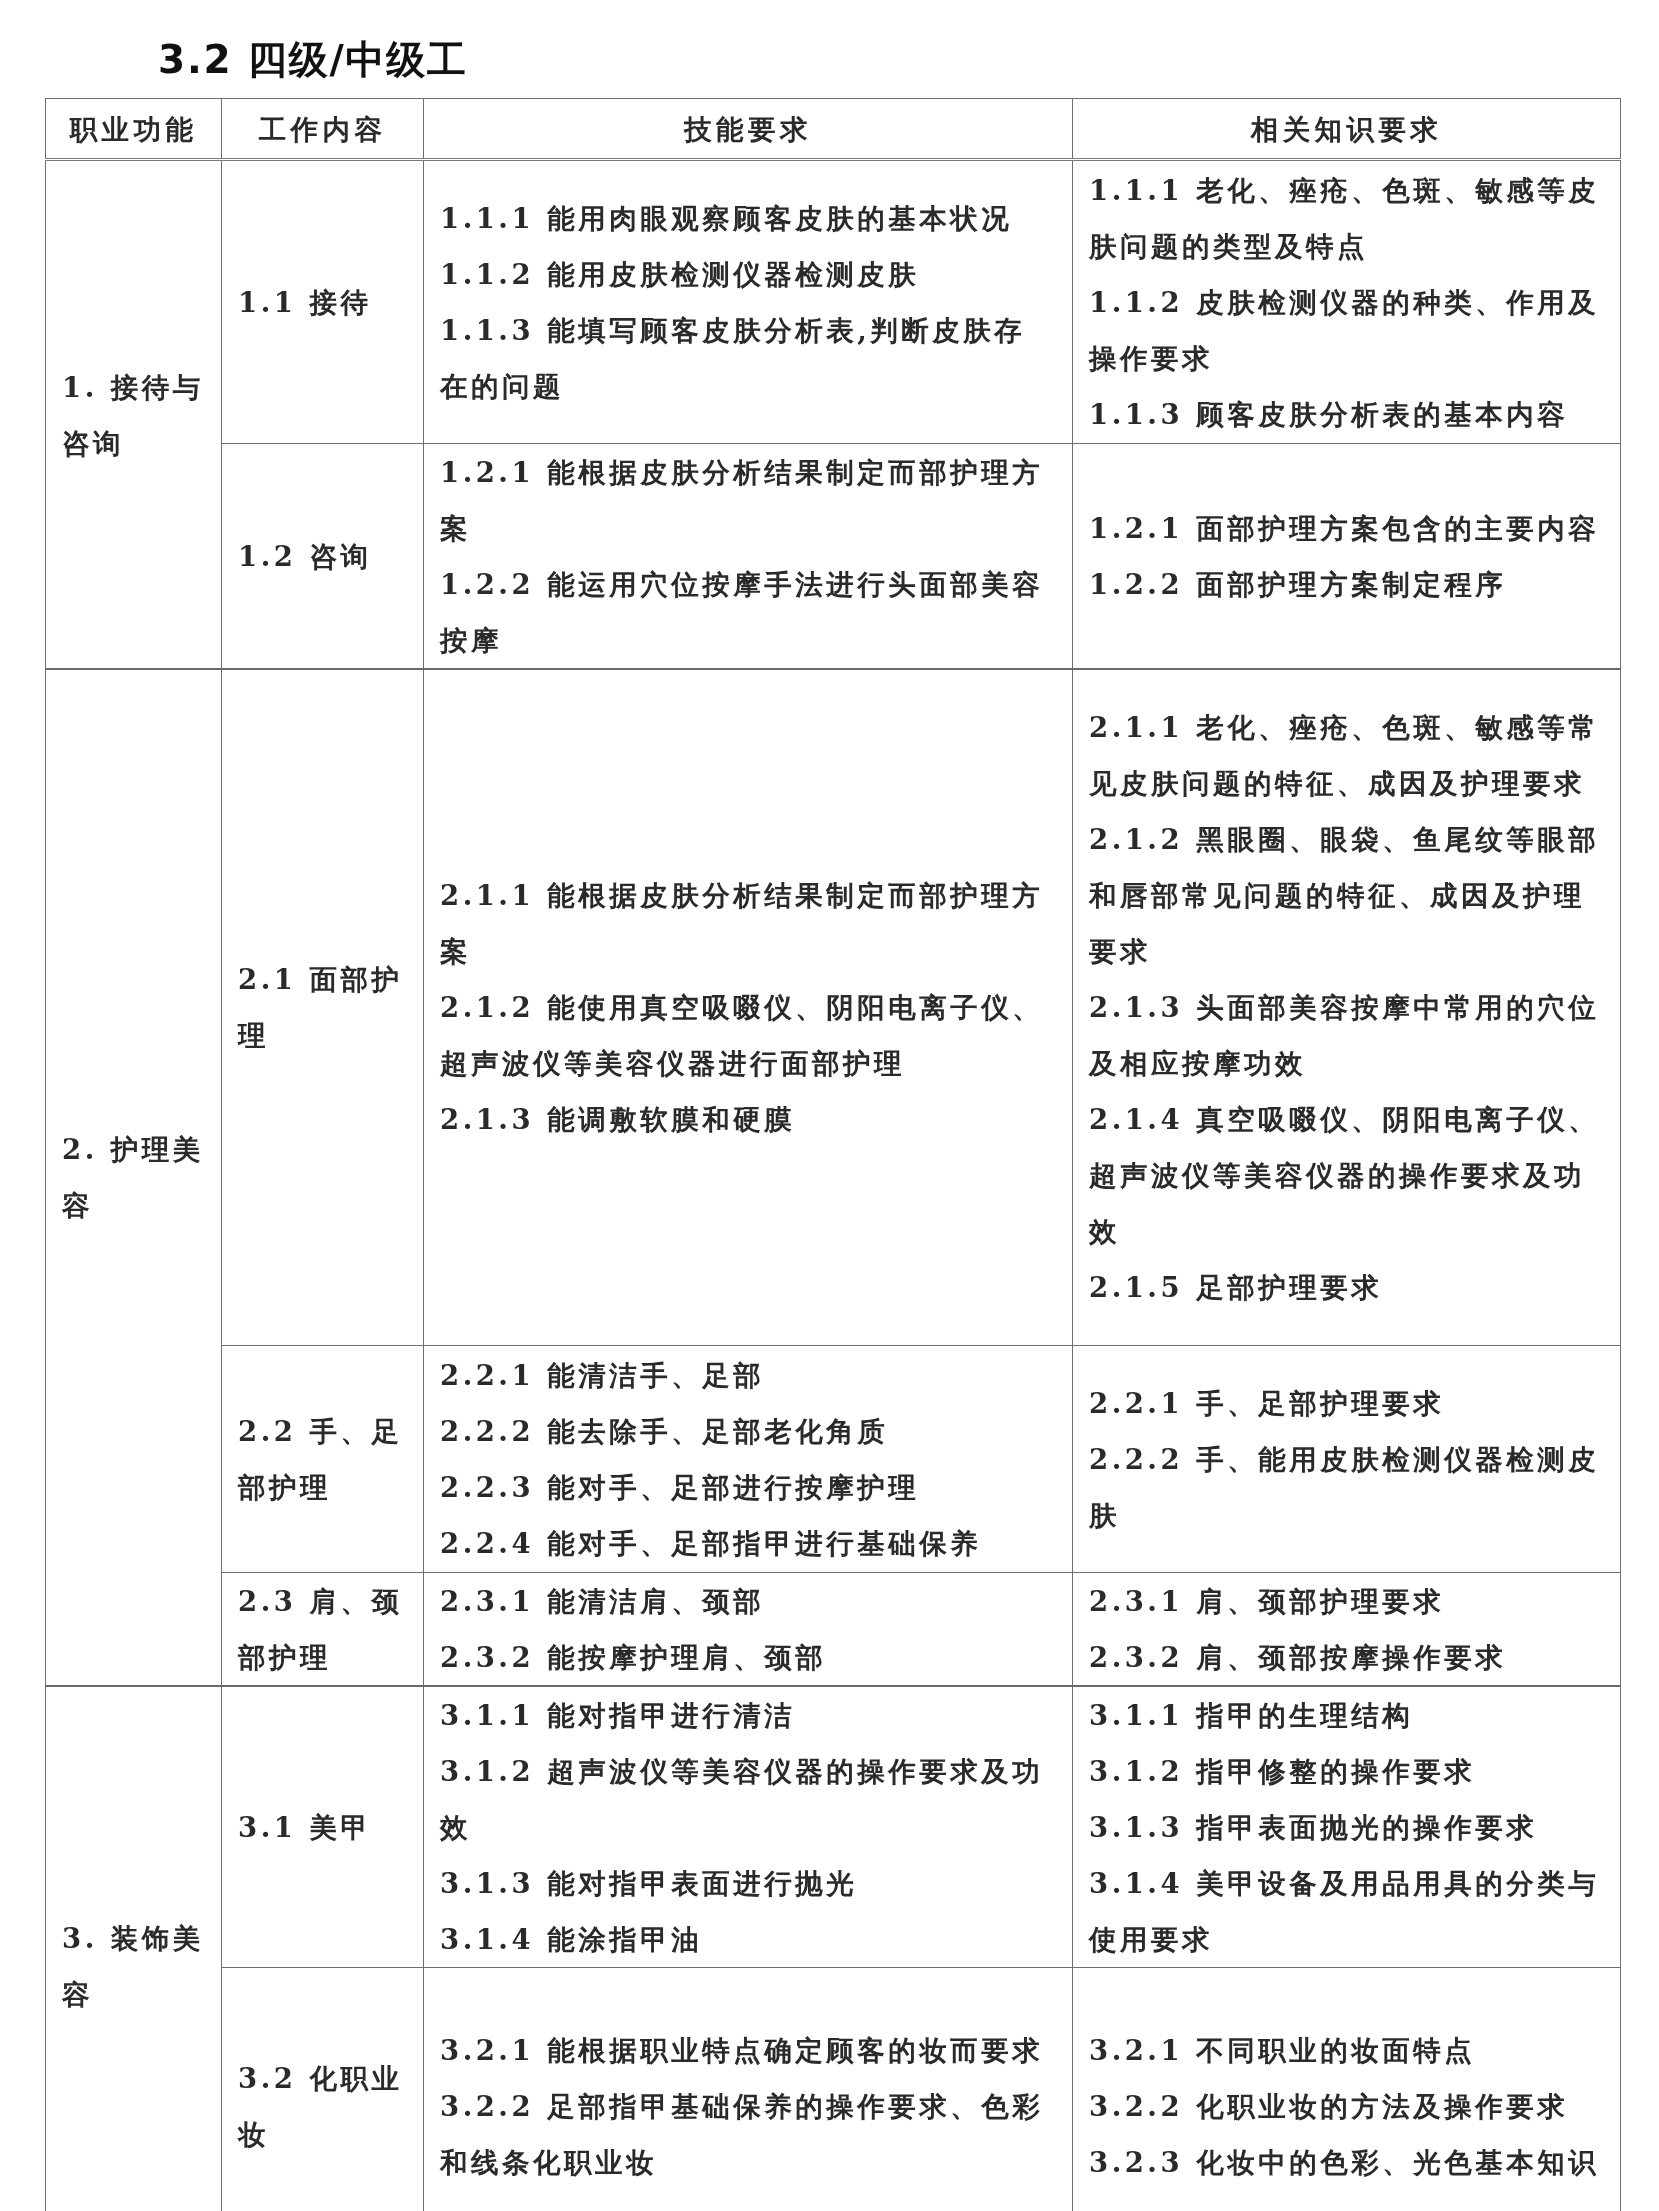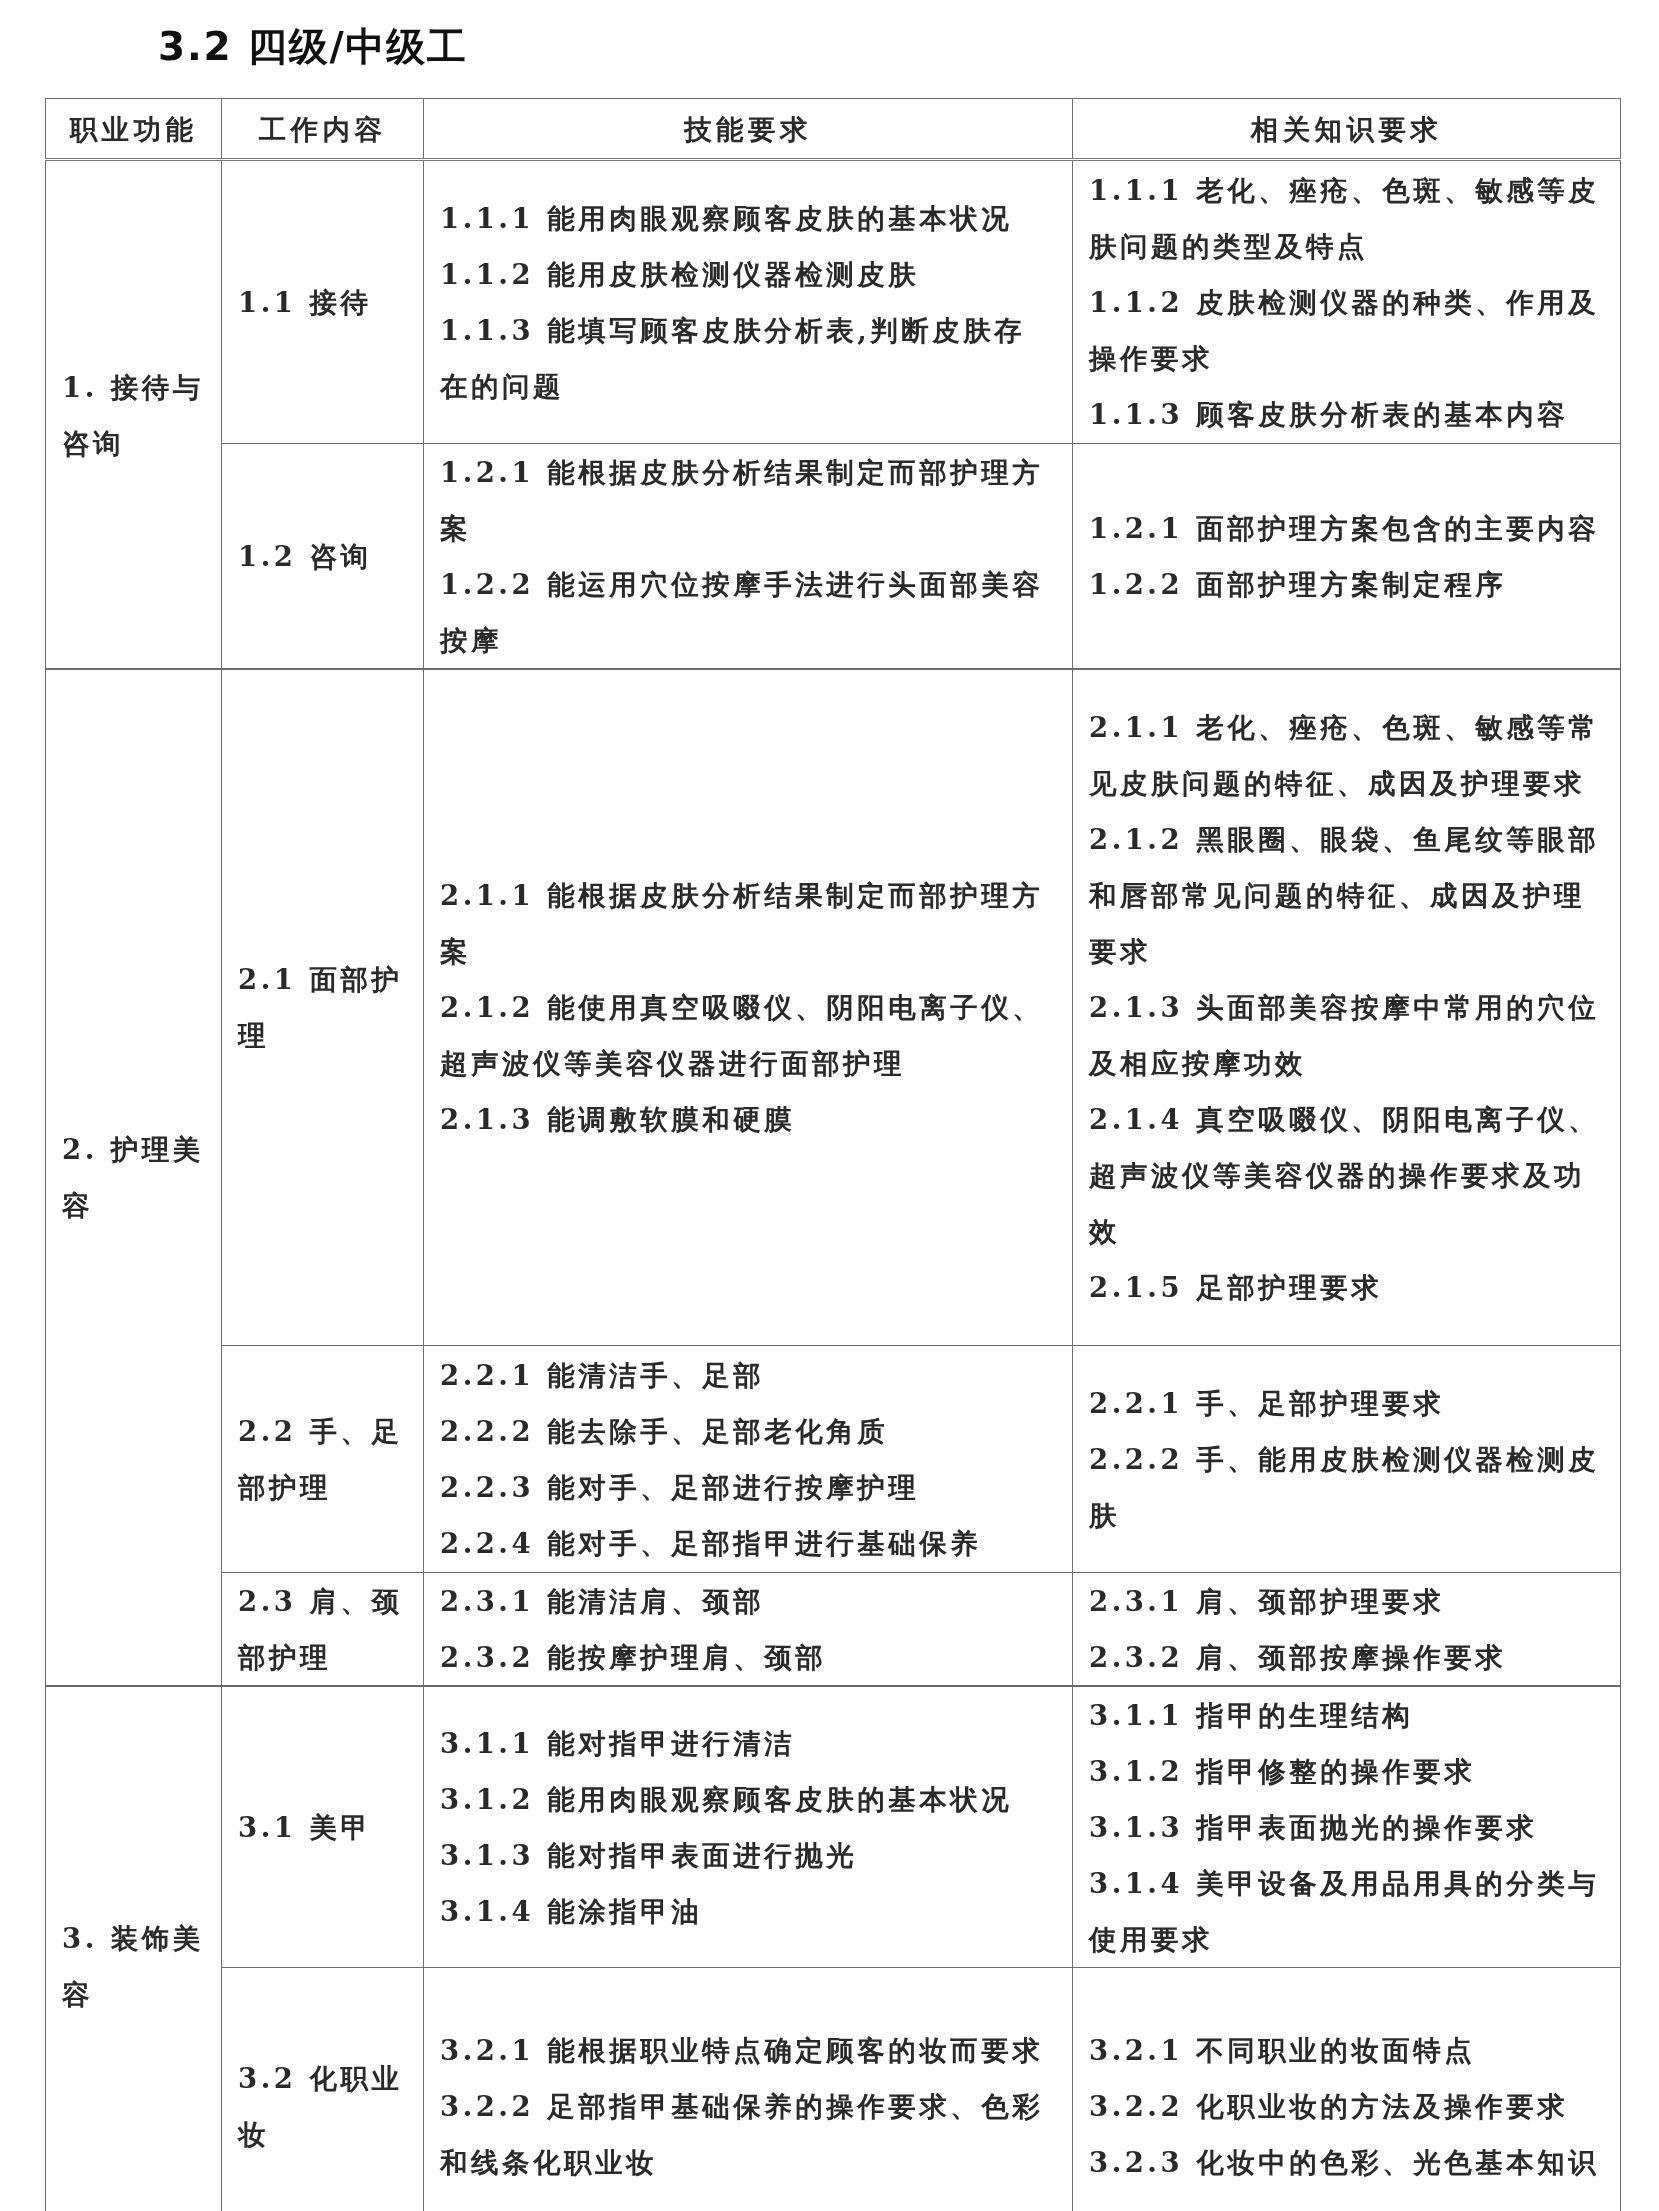--- a/index.html
+++ b/index.html
@@ -2,21 +2,21 @@
 <html style="font-size:14px"><head>
 <meta charset="utf-8">
 <style>
   html, body { margin: 0; padding: 0; background: #ffffff; }
   body {
     width: 1660px; height: 2211px; position: relative; overflow: hidden;
     font-family: "DejaVu Serif", "Liberation Serif", serif;
     color: #2a2a2a;
   }
   .title {
-    position: absolute; left: 158px; top: 20px;
+    position: absolute; left: 158px; top: 33px;
     font-family: "DejaVu Sans", "Liberation Sans", sans-serif;
     font-weight: bold; font-size: 39px; letter-spacing: 1.8px; color: #111;
   }
   table.std {
     position: absolute; left: 45px; top: 98px;
     width: 1576px;
     border-collapse: collapse;
     table-layout: fixed;
   }
   table.std td, table.std th {
@@ -129,21 +129,21 @@
         <span class="line">2.3.1 肩、颈部护理要求</span>
         <span class="line">2.3.2 肩、颈部按摩操作要求</span>
       </td>
     </tr>
 
     <tr class="grp-top" style="height:232px">
       <td class="func" rowspan="2">3. 装饰美容</td>
       <td class="content">3.1 美甲</td>
       <td class="skill">
         <span class="line">3.1.1 能对指甲进行清洁</span>
-        <span class="line">3.1.2 能用肉眼观察顾客皮肤的基本状况</span>
+        <span class="line">3.1.2 超声波仪等美容仪器的操作要求及功效</span>
         <span class="line">3.1.3 能对指甲表面进行抛光</span>
         <span class="line">3.1.4 能涂指甲油</span>
       </td>
       <td class="know">
         <span class="line">3.1.1 指甲的生理结构</span>
         <span class="line">3.1.2 指甲修整的操作要求</span>
         <span class="line">3.1.3 指甲表面抛光的操作要求</span>
         <span class="line">3.1.4 美甲设备及用品用具的分类与使用要求</span>
       </td>
     </tr>

